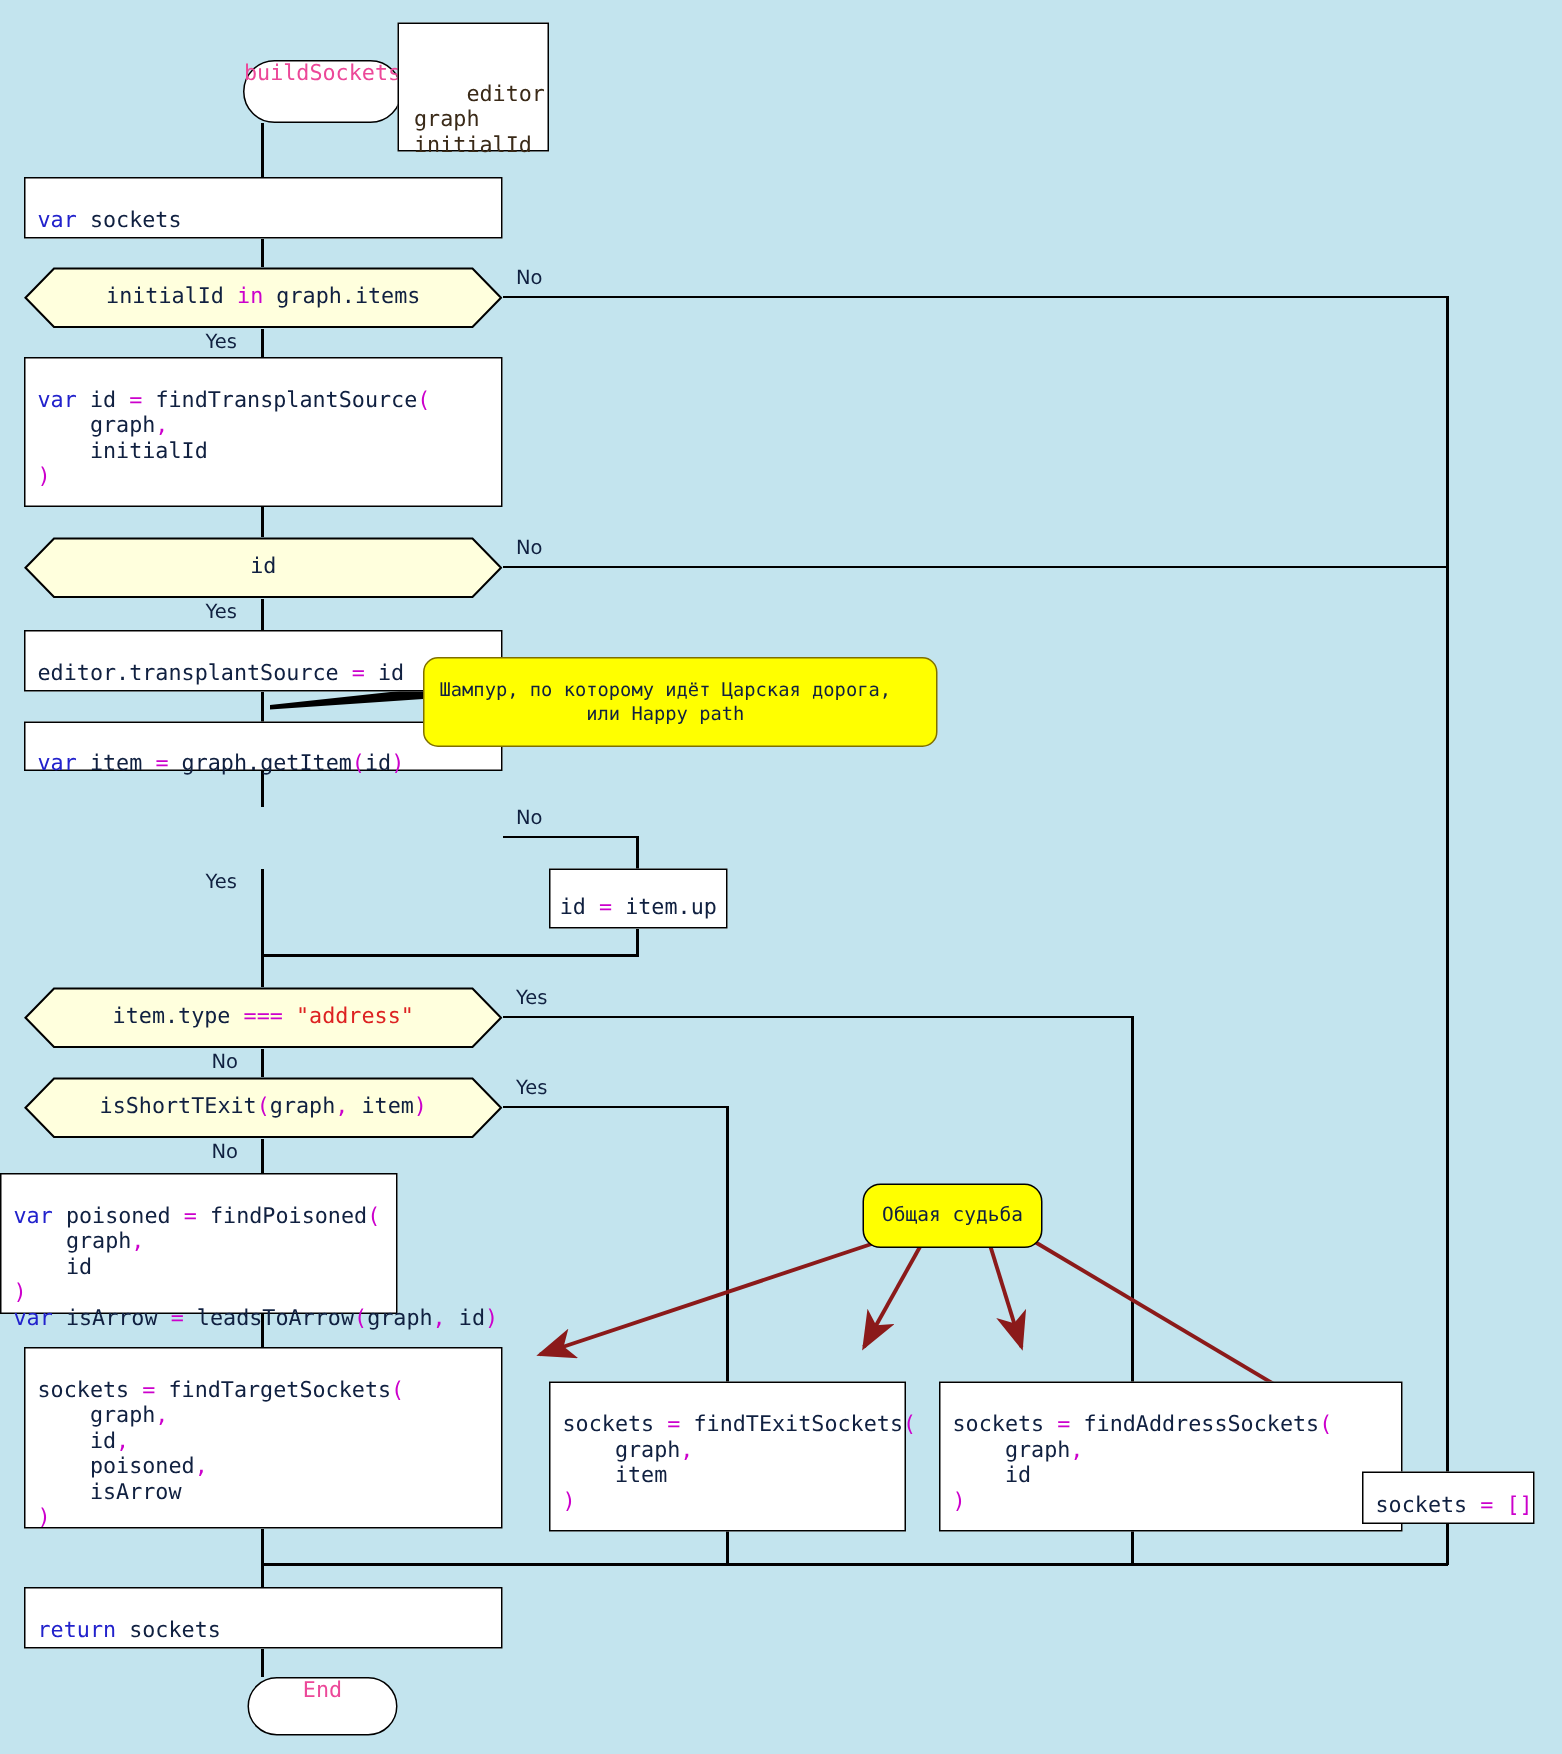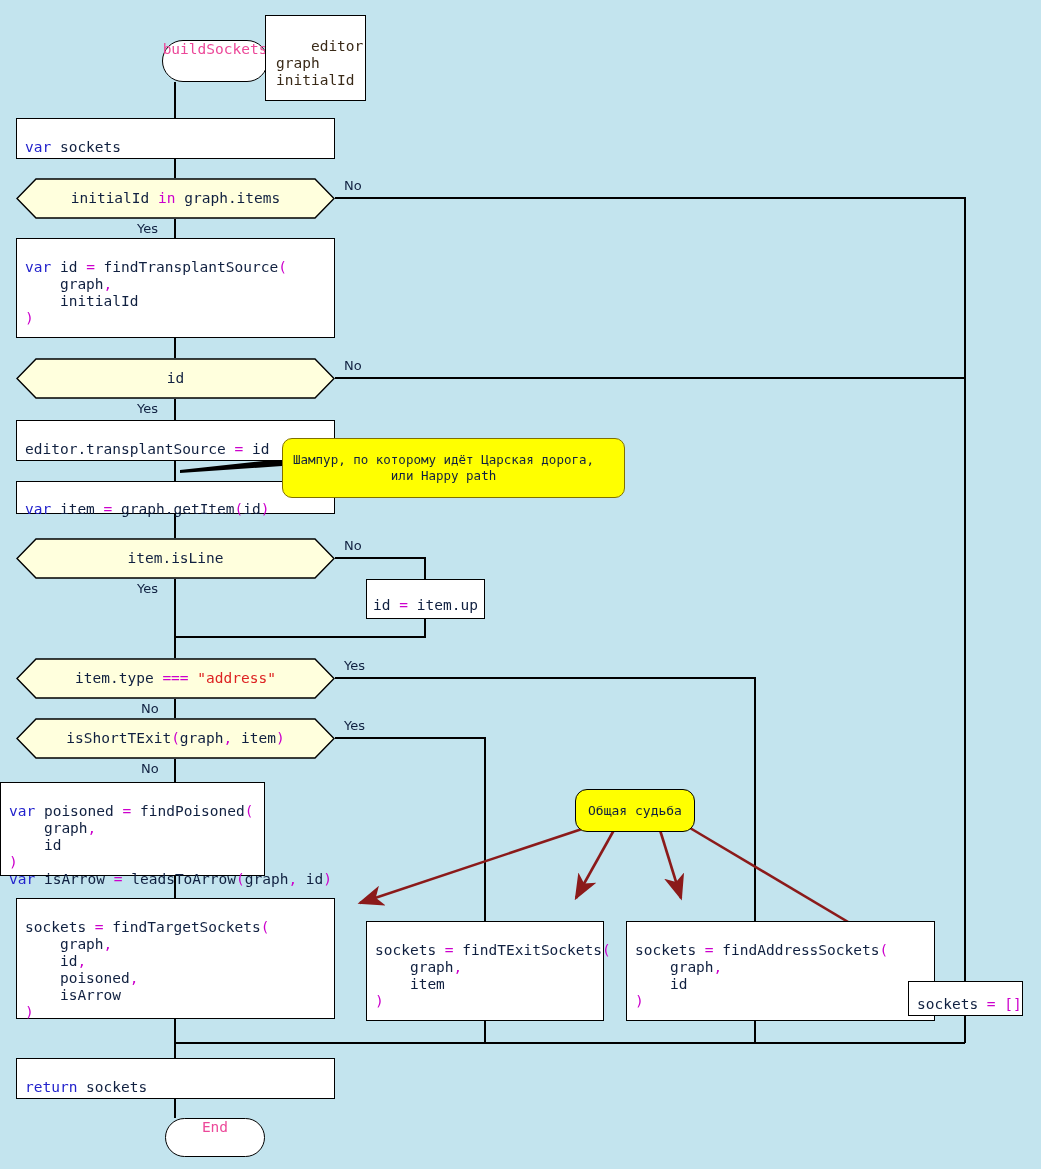--- a/index.html
+++ b/index.html
@@ -49,21 +49,21 @@
     background: #ffffff;
     display: flex;
     align-items: flex-start;
     justify-content: center;
     font-size: 14.5px;
     color: #ec4899;
     margin-left: 40px;
   }
   .params {
     background: #ffffff;
-    padding: 5px 10px;
+    padding: 22px 10px;
     font-size: 14.5px;
     line-height: 17px;
     color: #3a2a18;
     white-space: pre;
   }
   .decision-wrap {
     position: absolute;
   }
   .dec-shape {
     position: absolute;
@@ -235,26 +235,20 @@
 
   <div class="node proc" style="left:16px; top:420px; width:319px; height:41px;">
     <div class="code">editor.transplantSource <span class="op">=</span> id</div>
   </div>
 
   <div class="note" style="left:282px; top:438px; width:343px; height:60px;">
     <span>Шампур, по которому идёт Царская дорога,
 или Happy path</span>
   </div>
 
-  <div class="decision-wrap" style="left:16px; top:538px; width:319px; height:41px;">
-    <svg class="dec-shape" width="319" height="41">
-      <polygon points="1,20.5 20,1 299,1 318,20.5 299,40 20,40" fill="#ffffdd" stroke="#000" stroke-width="1.4"></polygon>
-    </svg>
-    <div class="dec-label"><span class="code">item.isLine</span></div>
-  </div>
 
   <div class="node proc" style="left:366px; top:579px; width:119px; height:40px; display:flex; align-items:center; justify-content:center;">
     <div class="code">id <span class="op">=</span> item.up</div>
   </div>
 
   <div class="decision-wrap" style="left:16px; top:658px; width:319px; height:41px;">
     <svg class="dec-shape" width="319" height="41">
       <polygon points="1,20.5 20,1 299,1 318,20.5 299,40 20,40" fill="#ffffdd" stroke="#000" stroke-width="1.4"></polygon>
     </svg>
     <div class="dec-label"><span class="code">item.type <span class="op">===</span> <span class="str">"address"</span></span></div>

